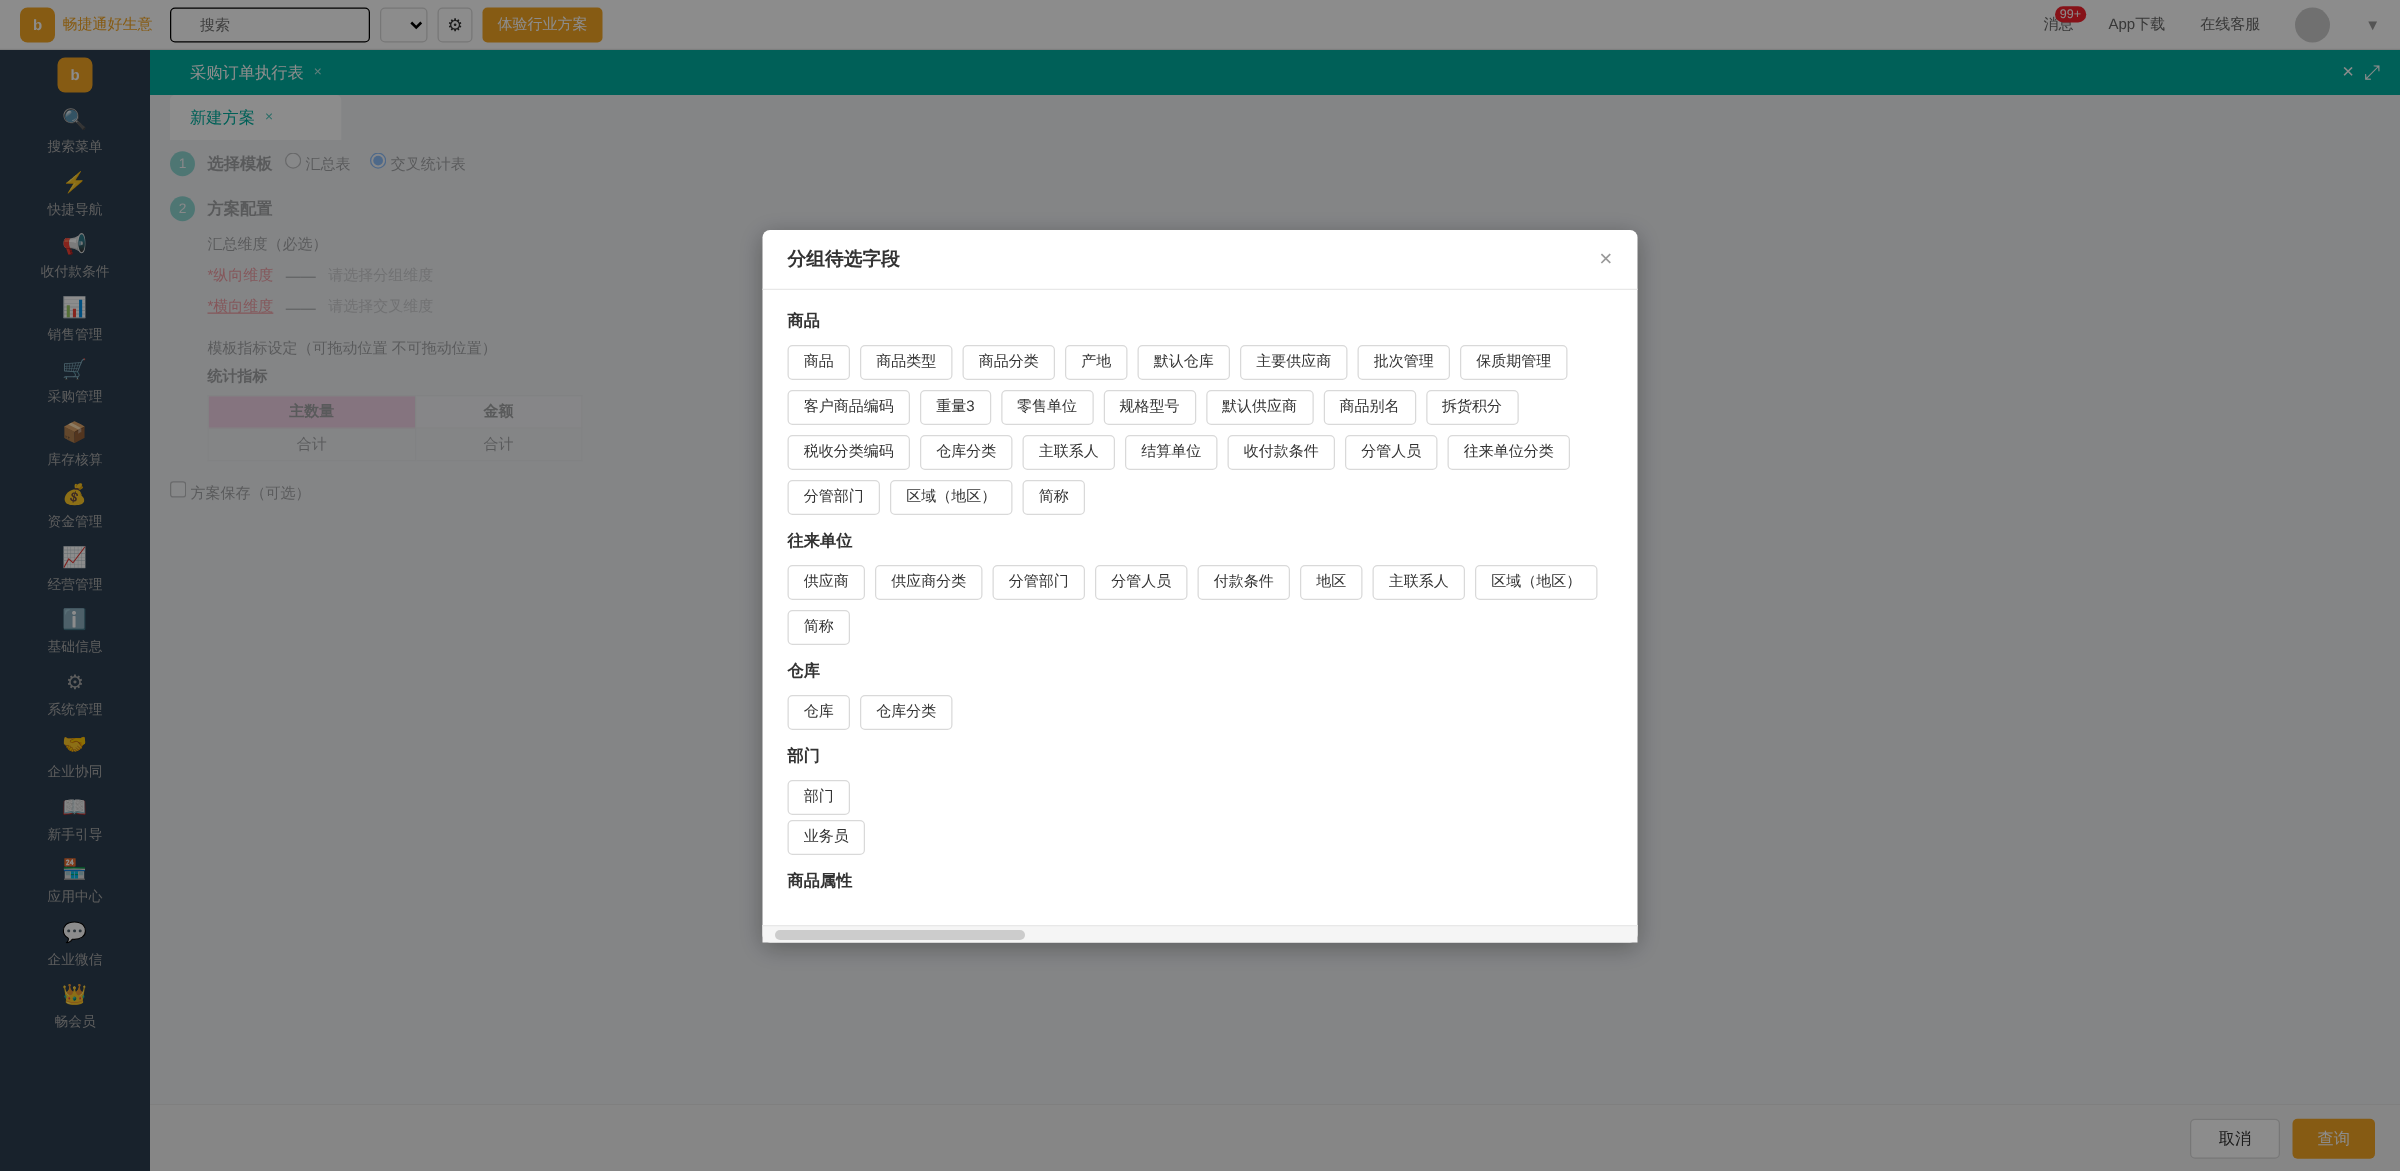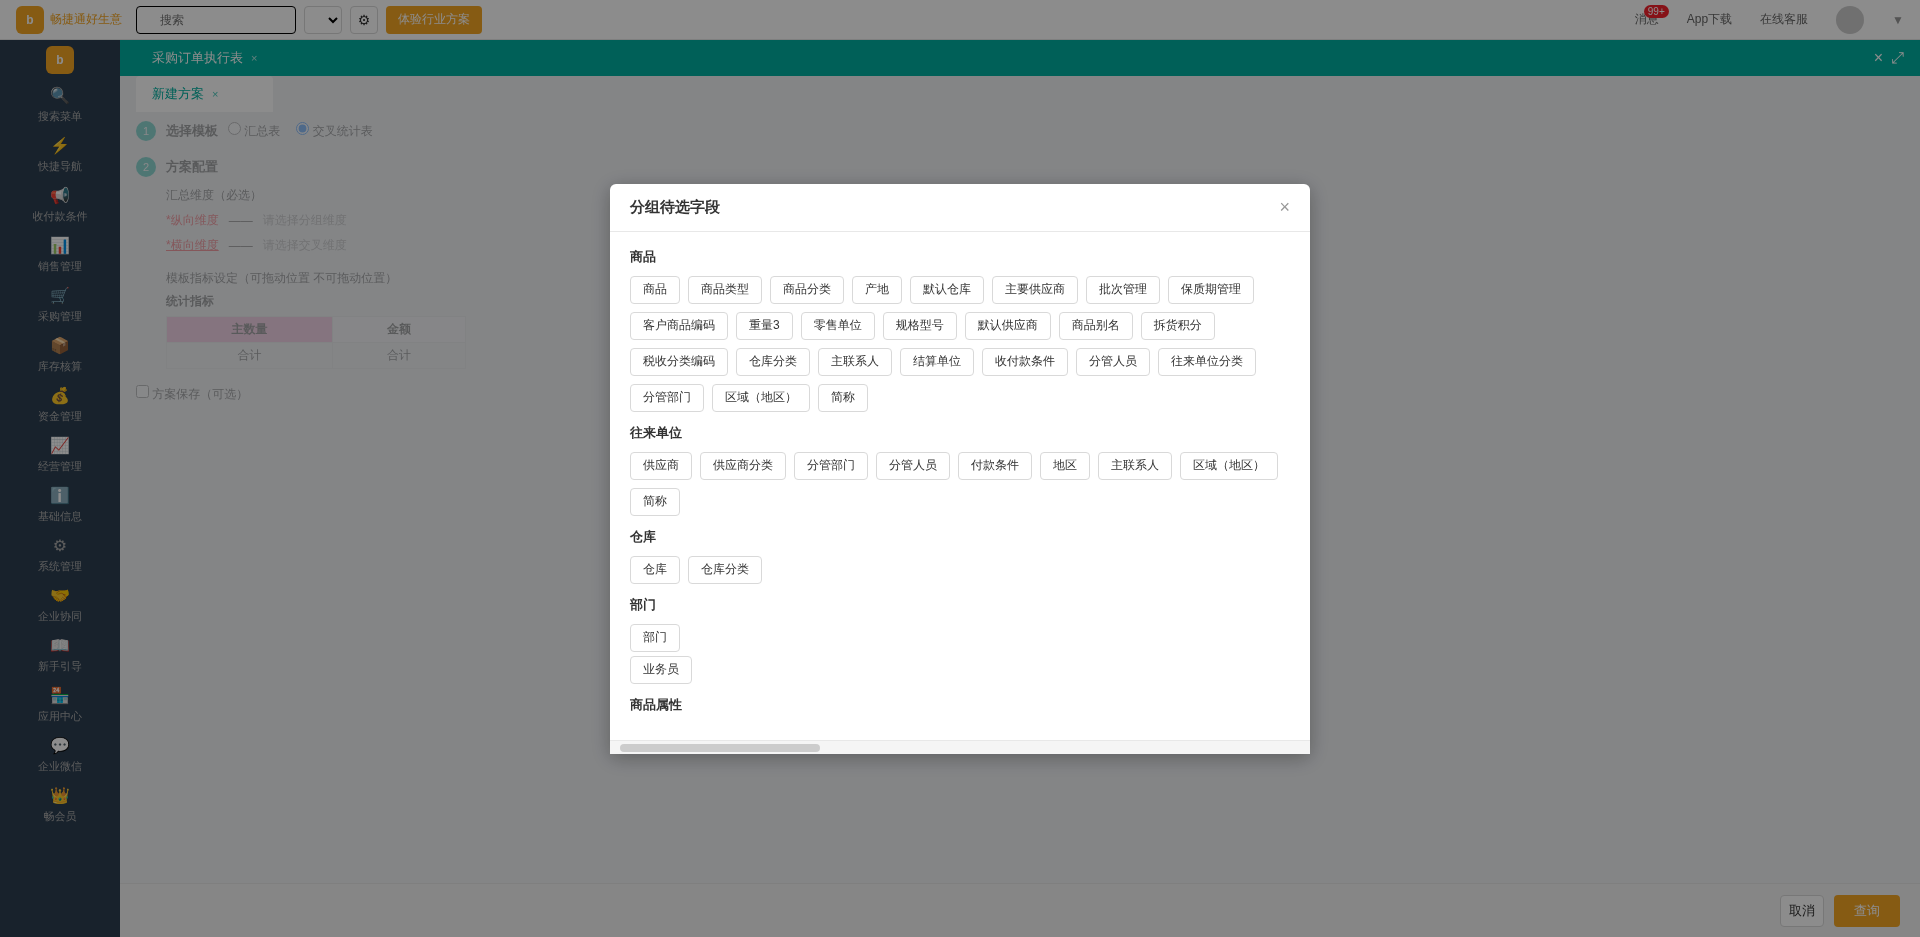--- a/index.html
+++ b/index.html
@@ -122,21 +122,21 @@
 
     
     .modal-bottom-scroll {
       height: 14px; background: #f5f5f5; border-top: 1px solid #e8e8e8; flex-shrink: 0;
       position: relative;
     }
     .modal-bottom-scroll-bar {
       height: 8px; background: #ccc; border-radius: 4px; position: absolute; top: 3px; left: 10px; width: 200px;
     }
     .btn-cancel {
-      height: 32px; padding: 0 8px; border: 1px solid #d9d9d9; border-radius: 4px; background: white;
+      height: 32px; padding: 0 22px; border: 1px solid #d9d9d9; border-radius: 4px; background: white;
       cursor: pointer; font-size: 13px; color: #333;
     }
     .btn-confirm {
       height: 32px; padding: 0 20px; border: none; border-radius: 4px; background: #f5a623;
       cursor: pointer; font-size: 13px; color: white;
     }
 
     
     .bg-page { opacity: 0.4; }
     .page-breadcrumb { font-size: 12px; color: #666; margin-bottom: 12px; }

